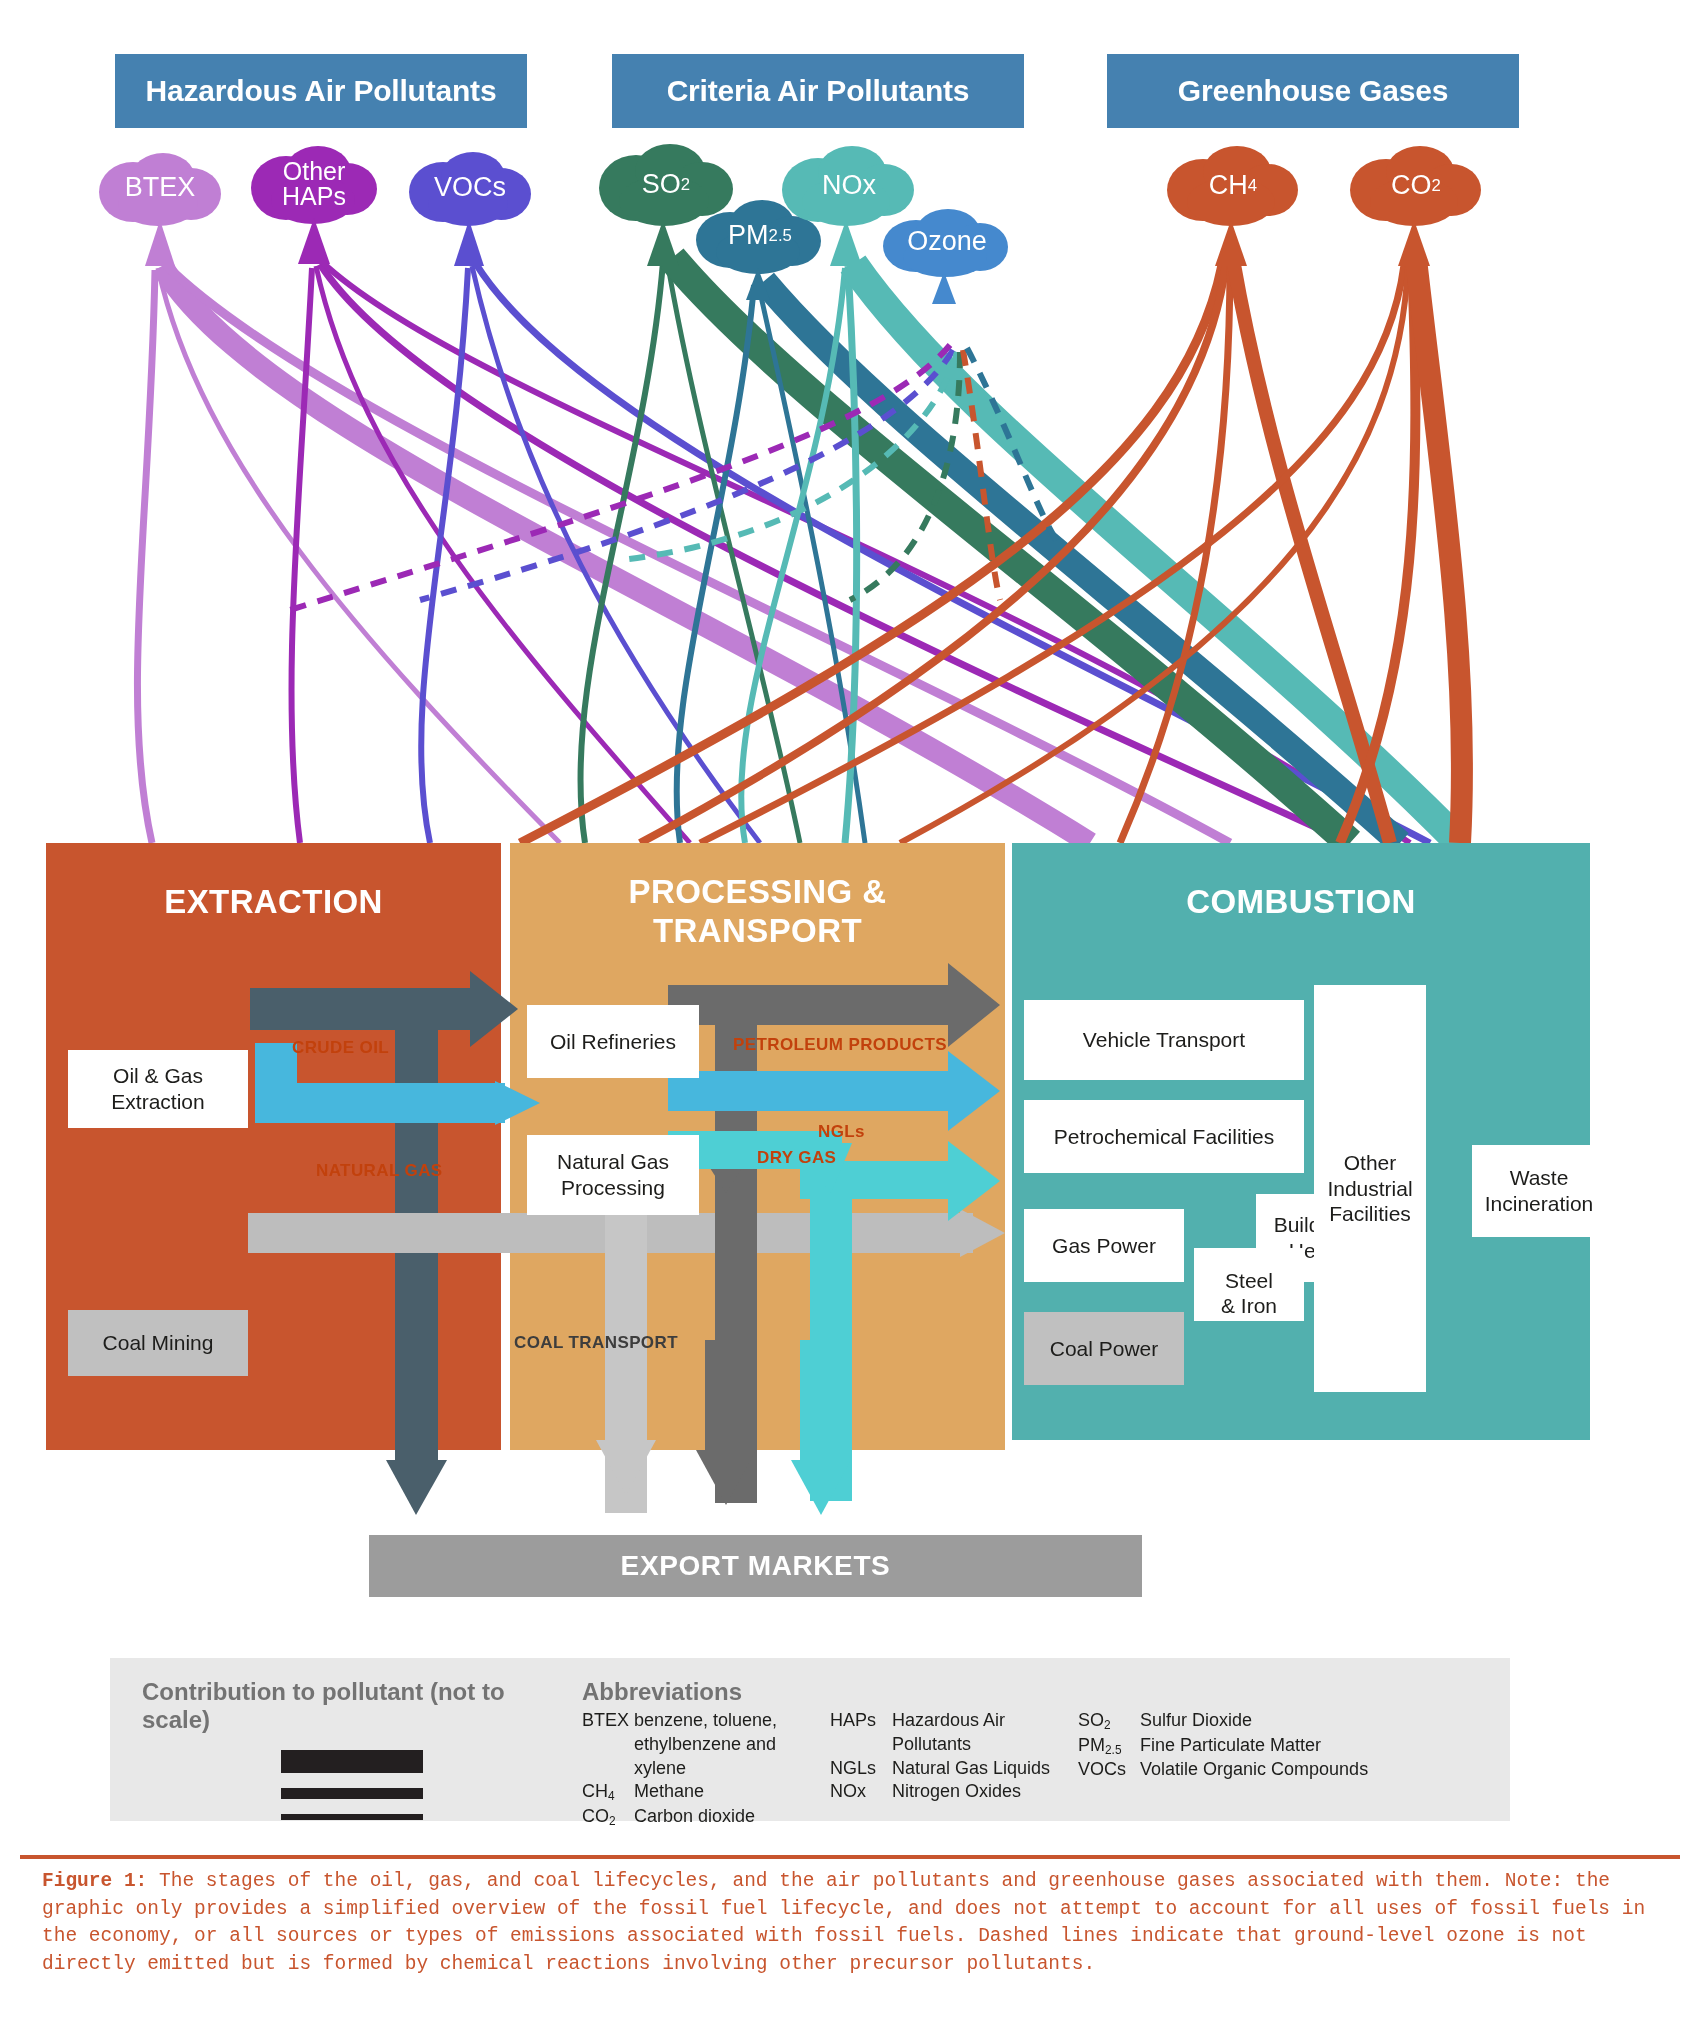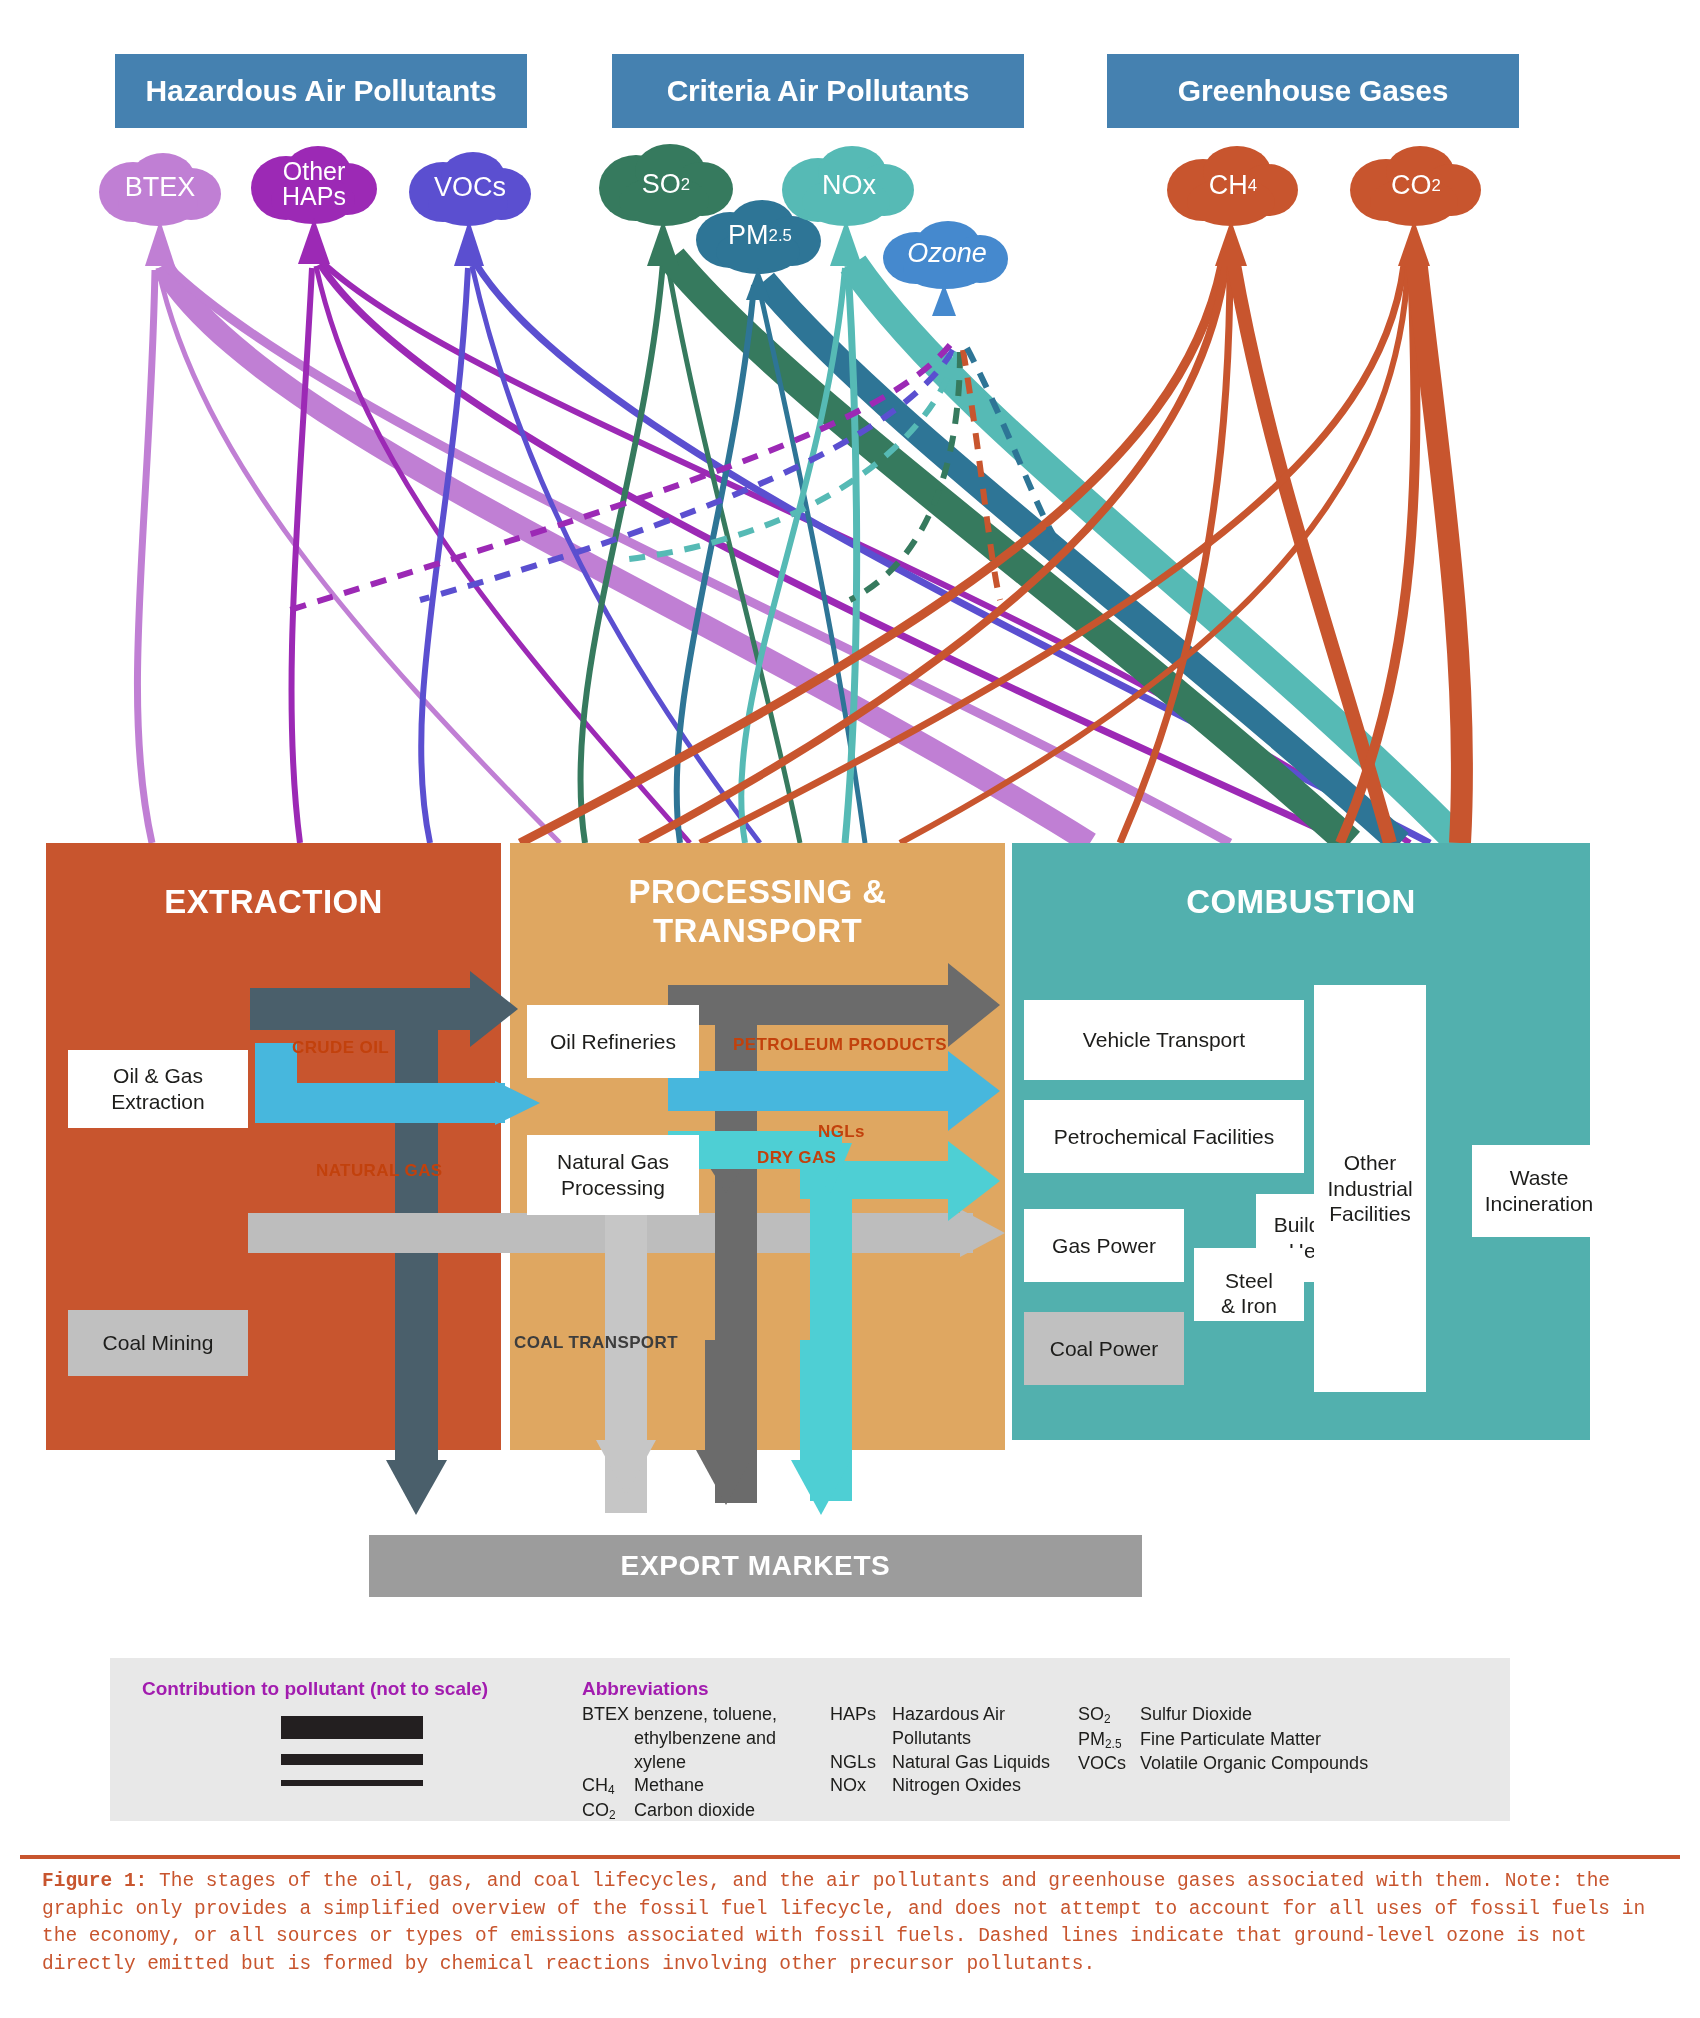--- a/index.html
+++ b/index.html
@@ -74,21 +74,21 @@
     background: #9c9c9c; color: #ffffff;
     display: flex; align-items: center; justify-content: center;
     font-weight: bold; font-size: 28px; letter-spacing: 0.6px;
   }
 
   
   #legend {
     position: absolute; left: 110px; top: 1658px; width: 1400px; height: 163px;
     background: #e8e8e8;
   }
-  .legend-h { font-weight: bold; font-size: 19px; color: #a21caf; }
+  .legend-h { font-weight: bold; font-size: 24px; color: #737373; }
   #legend-contrib { position: absolute; left: 32px; top: 20px; width: 420px; }
   .bar { background: #231f20; margin: 0 auto; }
   #bar1 { width: 142px; height: 23px; margin-top: 16px; }
   #bar2 { width: 142px; height: 11px; margin-top: 15px; }
   #bar3 { width: 142px; height: 6px;  margin-top: 15px; }
 
   #legend-abbr { position: absolute; left: 472px; top: 20px; right: 10px; }
   .abbr-cols { display: flex; gap: 0px; margin-top: 3px; }
   .abbr-col { }
   .abbr-col.c1 { width: 248px; }
@@ -249,21 +249,21 @@
         <ellipse cx="38" cy="48" rx="36" ry="32"></ellipse>
           <ellipse cx="72" cy="30" rx="34" ry="26"></ellipse>
         <ellipse cx="104" cy="48" rx="30" ry="26"></ellipse>
           <ellipse cx="66" cy="60" rx="44" ry="24"></ellipse>
       </g>
       <polygon points="66,78 82,124 50,124" fill="#56bab5"></polygon>
     </svg>
     <div class="cloud-label">NOx</div>
   </div>
 
-  <div class="cloud-wrap" style="left:880px;top:218px;width:134px;height:72px;font-style:italic;">
+  <div class="cloud-wrap" style="left:880px;top:206px;width:134px;height:72px;">
     <svg class="cloud-svg" width="134" height="72" viewBox="0 0 134 72">
       <g fill="#4589ce">
         <ellipse cx="36" cy="40" rx="33" ry="26"></ellipse>
           <ellipse cx="68" cy="26" rx="32" ry="23"></ellipse>
         <ellipse cx="100" cy="41" rx="28" ry="24"></ellipse>
           <ellipse cx="65" cy="51" rx="42" ry="20"></ellipse>
       </g>
       <polygon points="64,66 76,98 52,98" fill="#4589ce"></polygon>
     </svg>
     <div class="cloud-label">Ozone</div>

